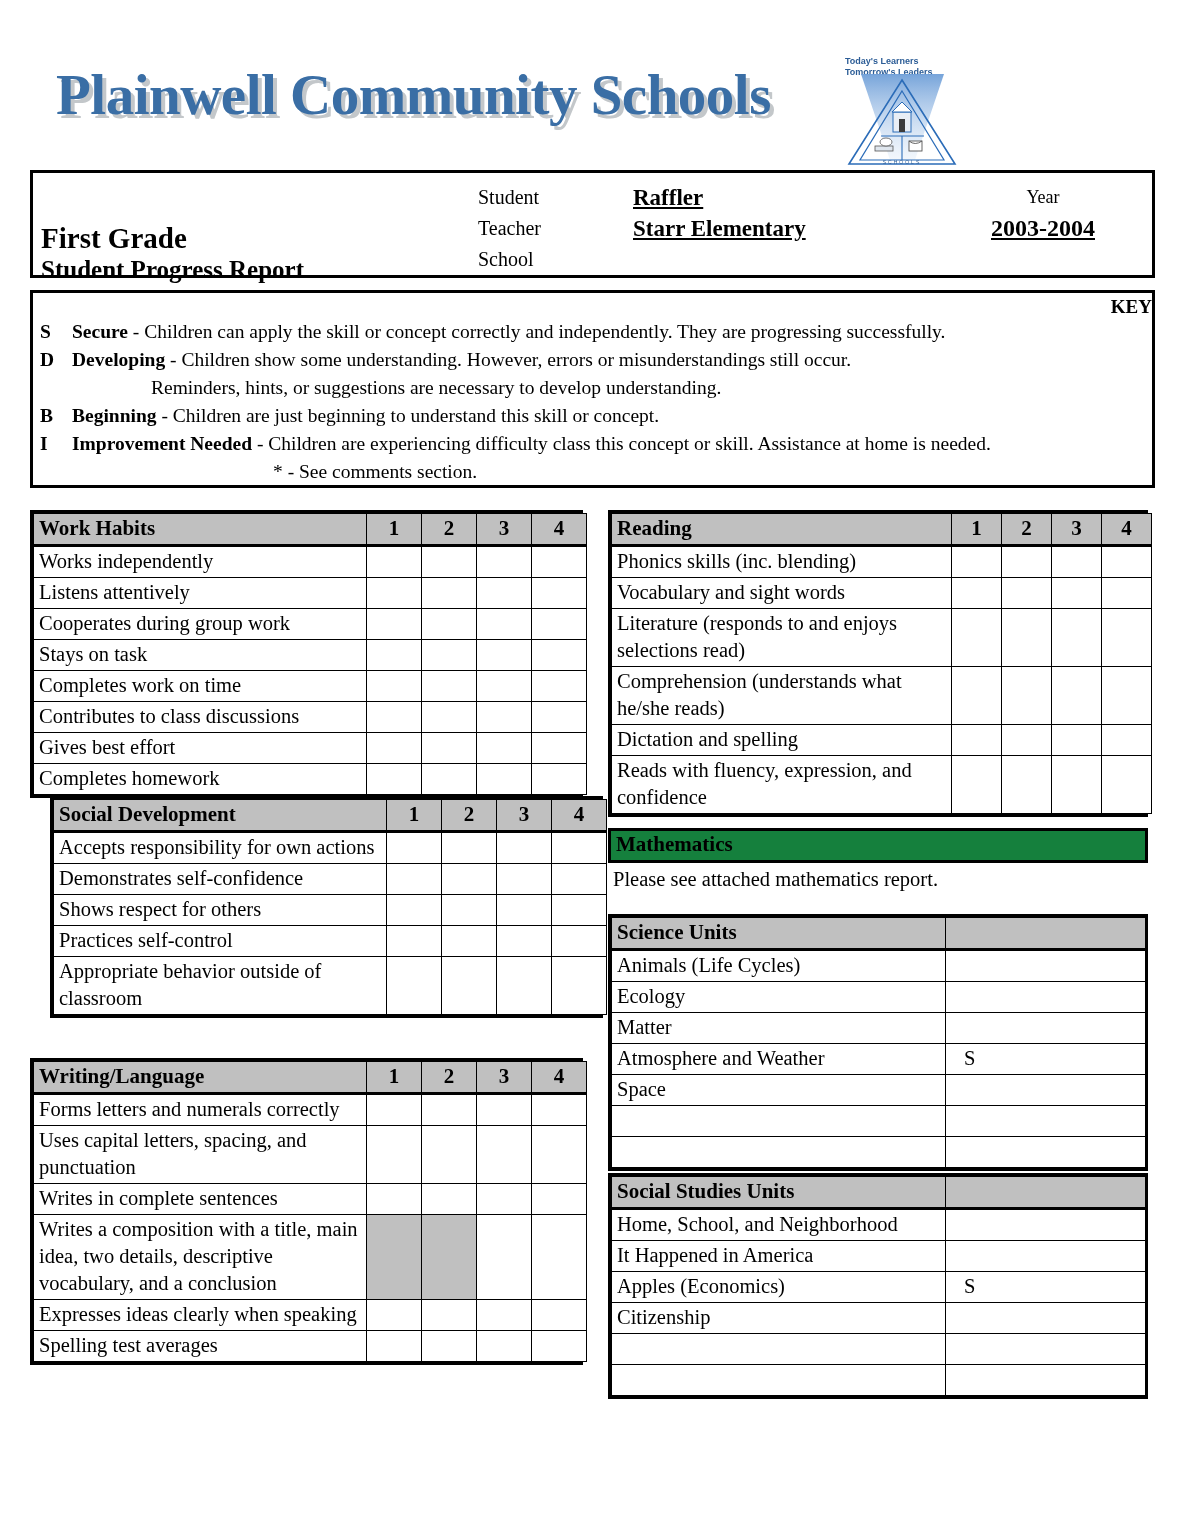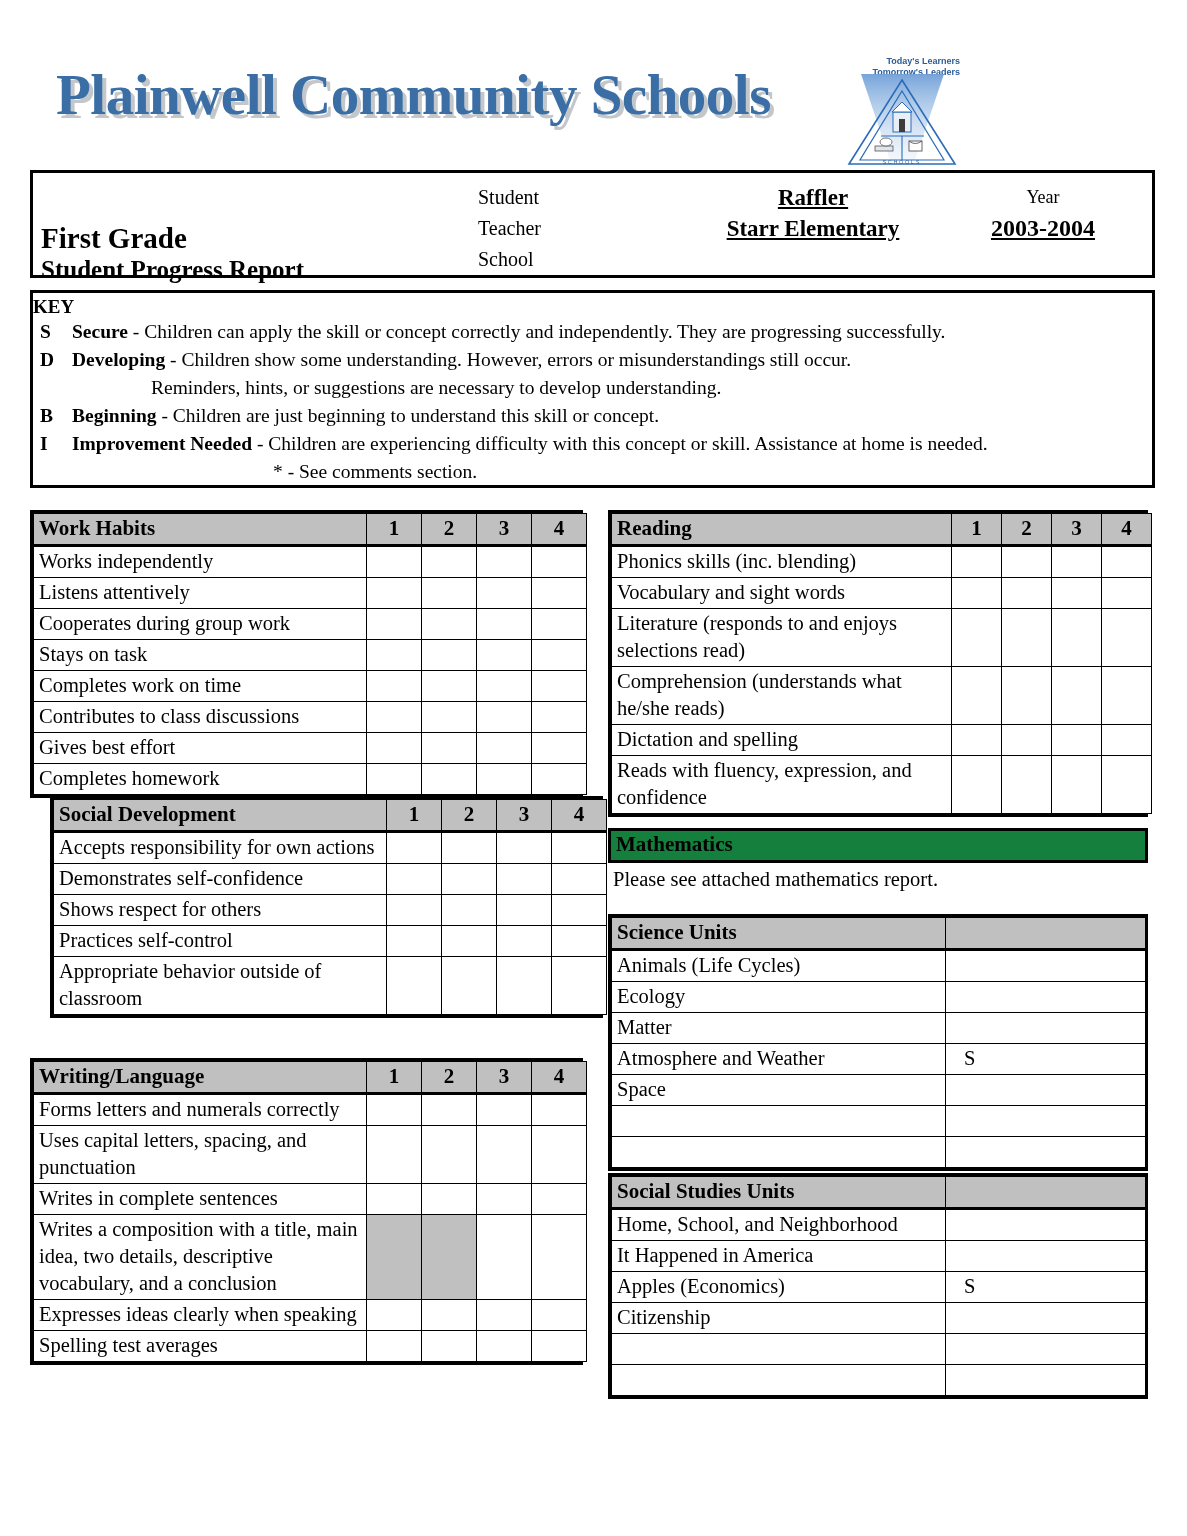--- a/index.html
+++ b/index.html
@@ -39,21 +39,21 @@
     position: absolute;
     left: 845px;
     top: 56px;
     width: 115px;
     height: 110px;
   }
   #district-logo .logo-tag {
     position: absolute;
     left: 0; top: 0;
     width: 115px;
-    text-align: right;
+    text-align: left;
     font-family: "Liberation Sans", sans-serif;
     font-size: 9px;
     font-weight: bold;
     color: #2b5c96;
     line-height: 11px;
   }
   #district-logo svg { position: absolute; left: 0; top: 18px; }
 
   
   .hardbox {
@@ -71,40 +71,40 @@
     white-space: nowrap;
     margin-top: 46px;
   }
   #info-box .ib-col-a .ib-big { font-size: 29px; }
   #info-box .ib-labels {
     position: absolute; left: 445px; top: 9px;
     font-size: 20px; line-height: 31px;
   }
   #info-box .ib-values {
     position: absolute; left: 600px; top: 9px;
-    width: 360px; text-align: center;
+    width: 360px; 
     font-size: 23px; font-weight: bold; line-height: 31px;
   }
   #info-box .ib-values .uline { text-decoration: underline; }
   #info-box .ib-year-label {
     position: absolute; left: 920px; top: 9px;
     width: 180px; text-align: center;
     font-size: 18px; line-height: 31px;
   }
   #info-box .ib-year-value {
     position: absolute; left: 920px; top: 40px;
     width: 180px; text-align: center;
     font-size: 24px; font-weight: bold; line-height: 31px;
   }
   #info-box .ib-year-value span { text-decoration: underline; }
 
   
   #key-box { left: 30px; top: 290px; width: 1125px; height: 198px; }
   #key-title {
-    text-align: left;
+    text-align: right;
     font-weight: bold;
     font-size: 19px;
     margin-top: 3px;
   }
   .key-line {
     font-size: 19.5px;
     line-height: 28px;
     white-space: nowrap;
     padding-left: 7px;
   }
@@ -249,21 +249,21 @@
   <div class="ib-year-value"><span>2003-2004</span></div>
 </div>
 
 <div class="hardbox" id="key-box">
   <div id="key-title">KEY</div>
   <div id="key-lines">
       <div class="key-line"><span class="kl-letter">S</span><span class="kl-term">Secure</span><span> - Children can apply the skill or concept correctly and independently.  They are progressing successfully.</span></div>
       <div class="key-line"><span class="kl-letter">D</span><span class="kl-term">Developing</span><span> - Children show some understanding.  However, errors or misunderstandings still occur.</span></div>
       <div class="key-line indent"><span>Reminders, hints, or suggestions are necessary to develop understanding.</span></div>
       <div class="key-line"><span class="kl-letter">B</span><span class="kl-term">Beginning</span><span> - Children are just beginning to understand this skill or concept.</span></div>
-      <div class="key-line"><span class="kl-letter">I</span><span class="kl-term">Improvement Needed</span><span> - Children are experiencing difficulty with this concept or skill.  Assistance at home is needed.</span></div>
+      <div class="key-line"><span class="kl-letter">I</span><span class="kl-term">Improvement Needed</span><span> - Children are experiencing difficulty class this concept or skill.  Assistance at home is needed.</span></div>
     </div>
   <div class="key-line center-star">*  -  See comments section.</div>
 </div>
 
 <div class="rtable" id="tbl-work-habits" style="left:30px; top:510px; width:553px;">
   <table>
     <colgroup>
         <col style="width:333px">
         <col style="width:55px">
         <col style="width:55px">

